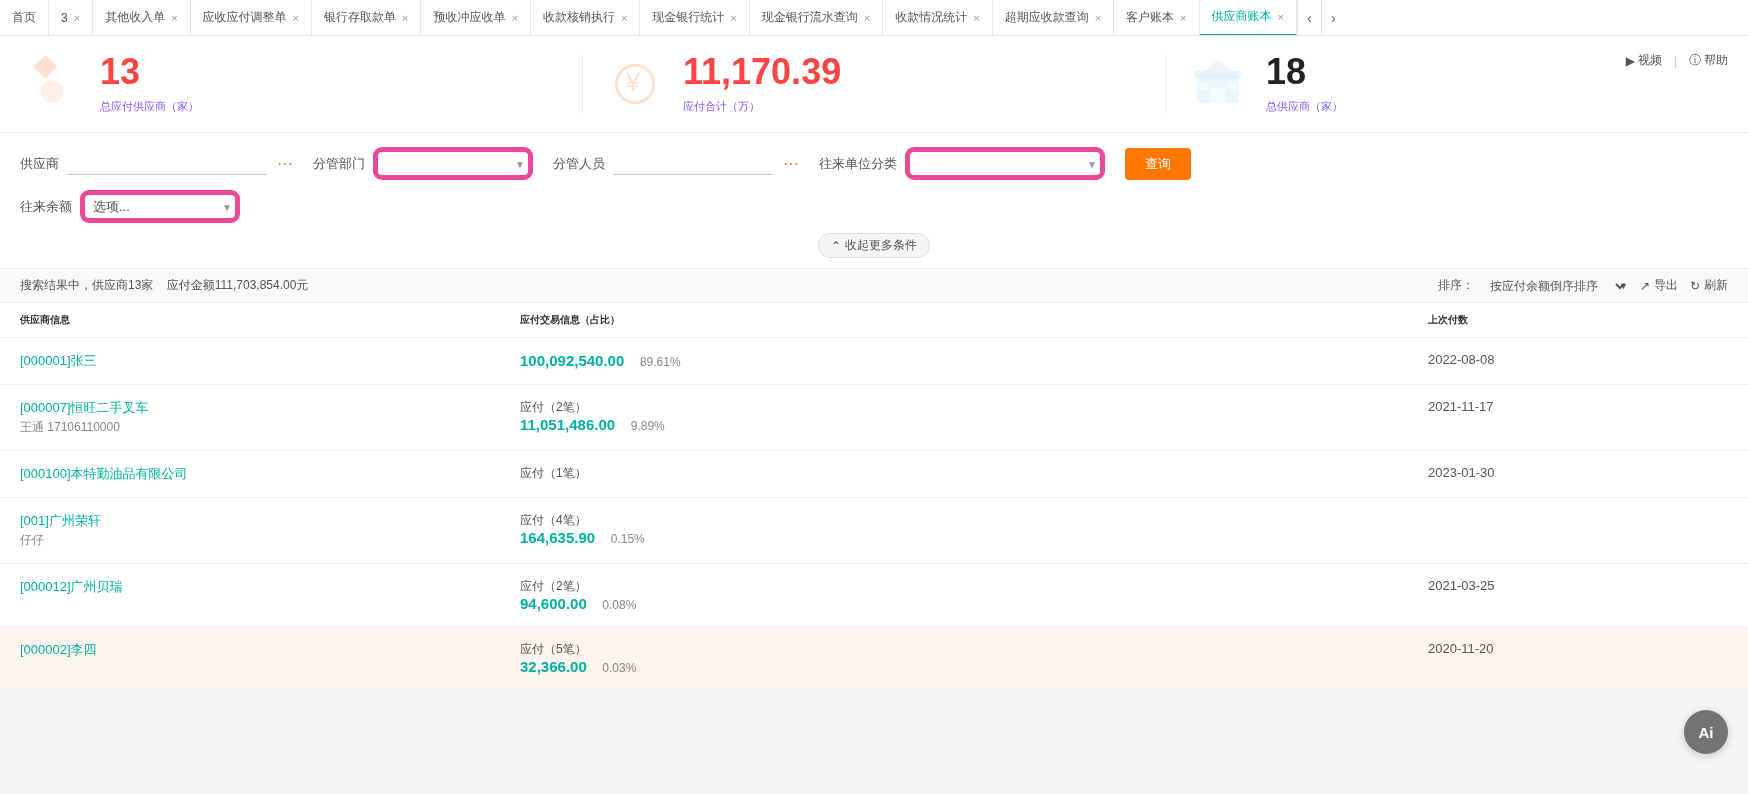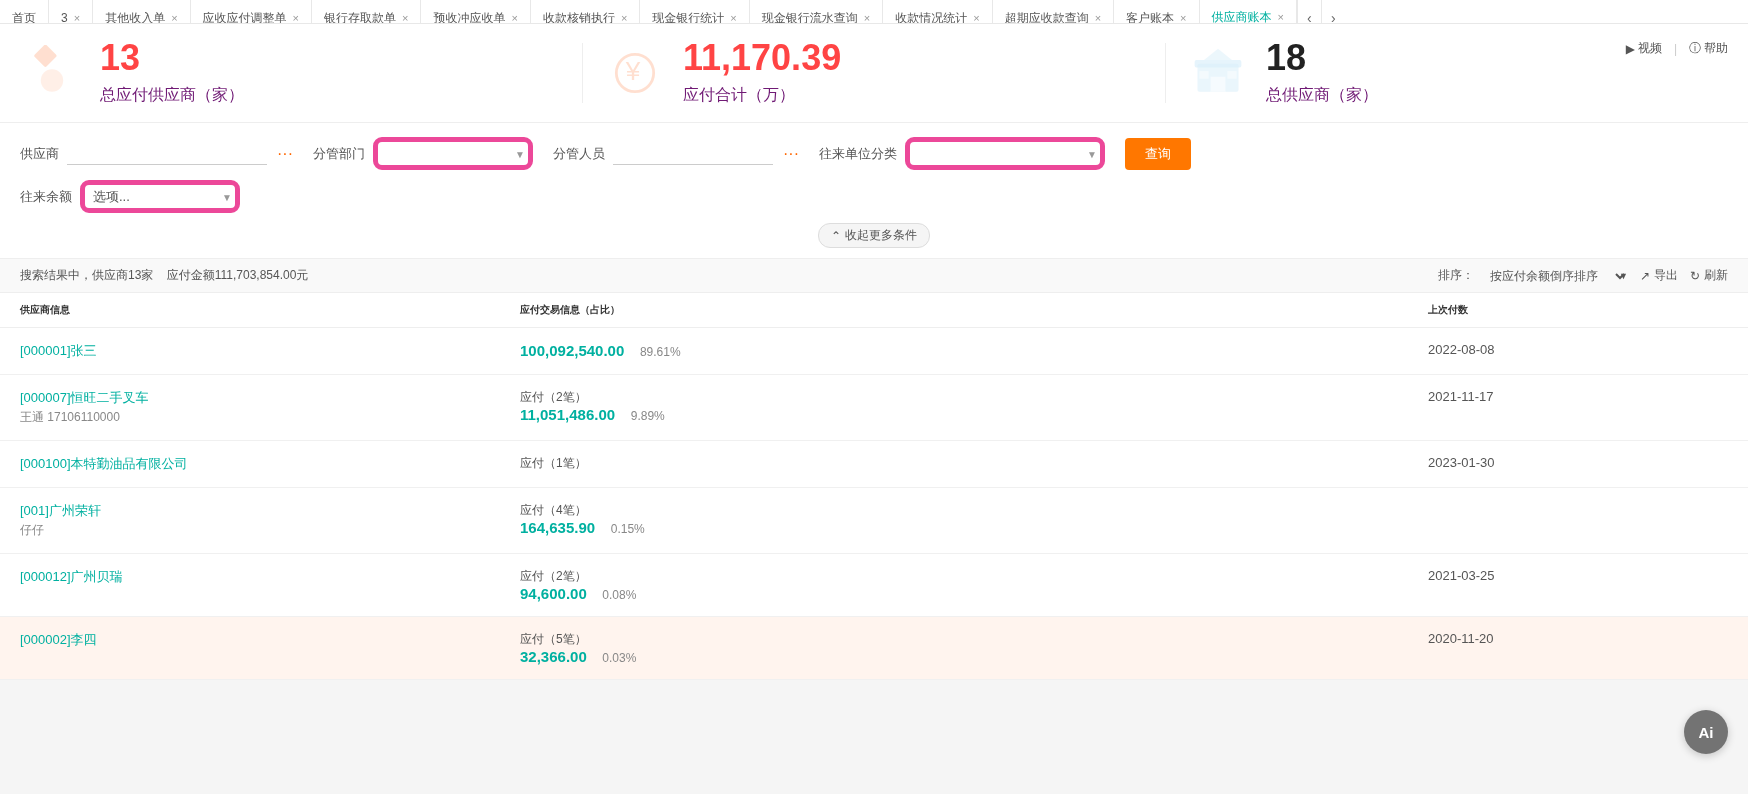--- a/index.html
+++ b/index.html
@@ -1,32 +1,32 @@
 <!DOCTYPE html>
 <html><head>
   <meta charset="utf-8">
   <style>
     * { box-sizing: border-box; margin: 0; padding: 0; font-family: 'Microsoft YaHei', Arial, sans-serif; }
     body { background: #f5f5f5; font-size: 13px; color: #333; overflow-x: hidden; }
 
     
-    .nav-tabs { display: flex; background: #fff; border-bottom: 1px solid #e8e8e8; height: 24px; overflow: hidden; }
+    .nav-tabs { display: flex; align-items: center; background: #fff; border-bottom: 1px solid #e8e8e8; height: 36px; overflow: hidden; }
     .nav-tab { display: flex; align-items: center; padding: 0 12px; height: 36px; border-right: 1px solid #e8e8e8; white-space: nowrap; cursor: pointer; font-size: 12px; color: #555; gap: 4px; flex-shrink: 0; }
     .nav-tab.active { background: #fff; color: #00b0a0; border-bottom: 2px solid #00b0a0; }
     .nav-tab.home { color: #555; }
     .nav-tab .close-x { color: #999; font-size: 11px; cursor: pointer; margin-left: 2px; }
     .nav-arrow { width: 24px; height: 36px; display: flex; align-items: center; justify-content: center; cursor: pointer; background: #fff; border-left: 1px solid #e8e8e8; font-size: 14px; color: #666; flex-shrink: 0; }
 
     
     .summary-bar { display: flex; background: #fff; padding: 16px 20px; border-bottom: 1px solid #eee; align-items: center; position: relative; }
     .summary-card { display: flex; align-items: center; gap: 16px; flex: 1; }
     .summary-icon { width: 64px; height: 64px; display: flex; align-items: center; justify-content: center; }
     .summary-icon svg { width: 56px; height: 56px; opacity: 0.3; }
     .summary-info .big-num { font-size: 36px; font-weight: bold; color: #ff4444; line-height: 1; }
-    .summary-info .label { font-size: 16px; color: #701a75; margin-top: 9px; }
+    .summary-info .label { font-size: 11px; color: #8b5cf6; margin-top: 9px; }
     .summary-divider { width: 1px; background: #eee; height: 60px; margin: 0 20px; }
     .top-right-links { position: absolute; right: 20px; top: 16px; display: flex; gap: 12px; font-size: 12px; color: #555; }
     .top-right-links span { cursor: pointer; display: flex; align-items: center; gap: 3px; }
 
     
     .filter-area { background: #fff; padding: 14px 20px 10px; border-bottom: 1px solid #eee; }
     .filter-row { display: flex; align-items: center; gap: 20px; margin-bottom: 10px; flex-wrap: wrap; }
     .filter-item { display: flex; align-items: center; gap: 8px; }
     .filter-label { color: #555; font-size: 13px; white-space: nowrap; }
     .filter-input { border: none; border-bottom: 1px solid #ccc; padding: 3px 6px; font-size: 13px; color: #999; width: 180px; outline: none; background: transparent; }

